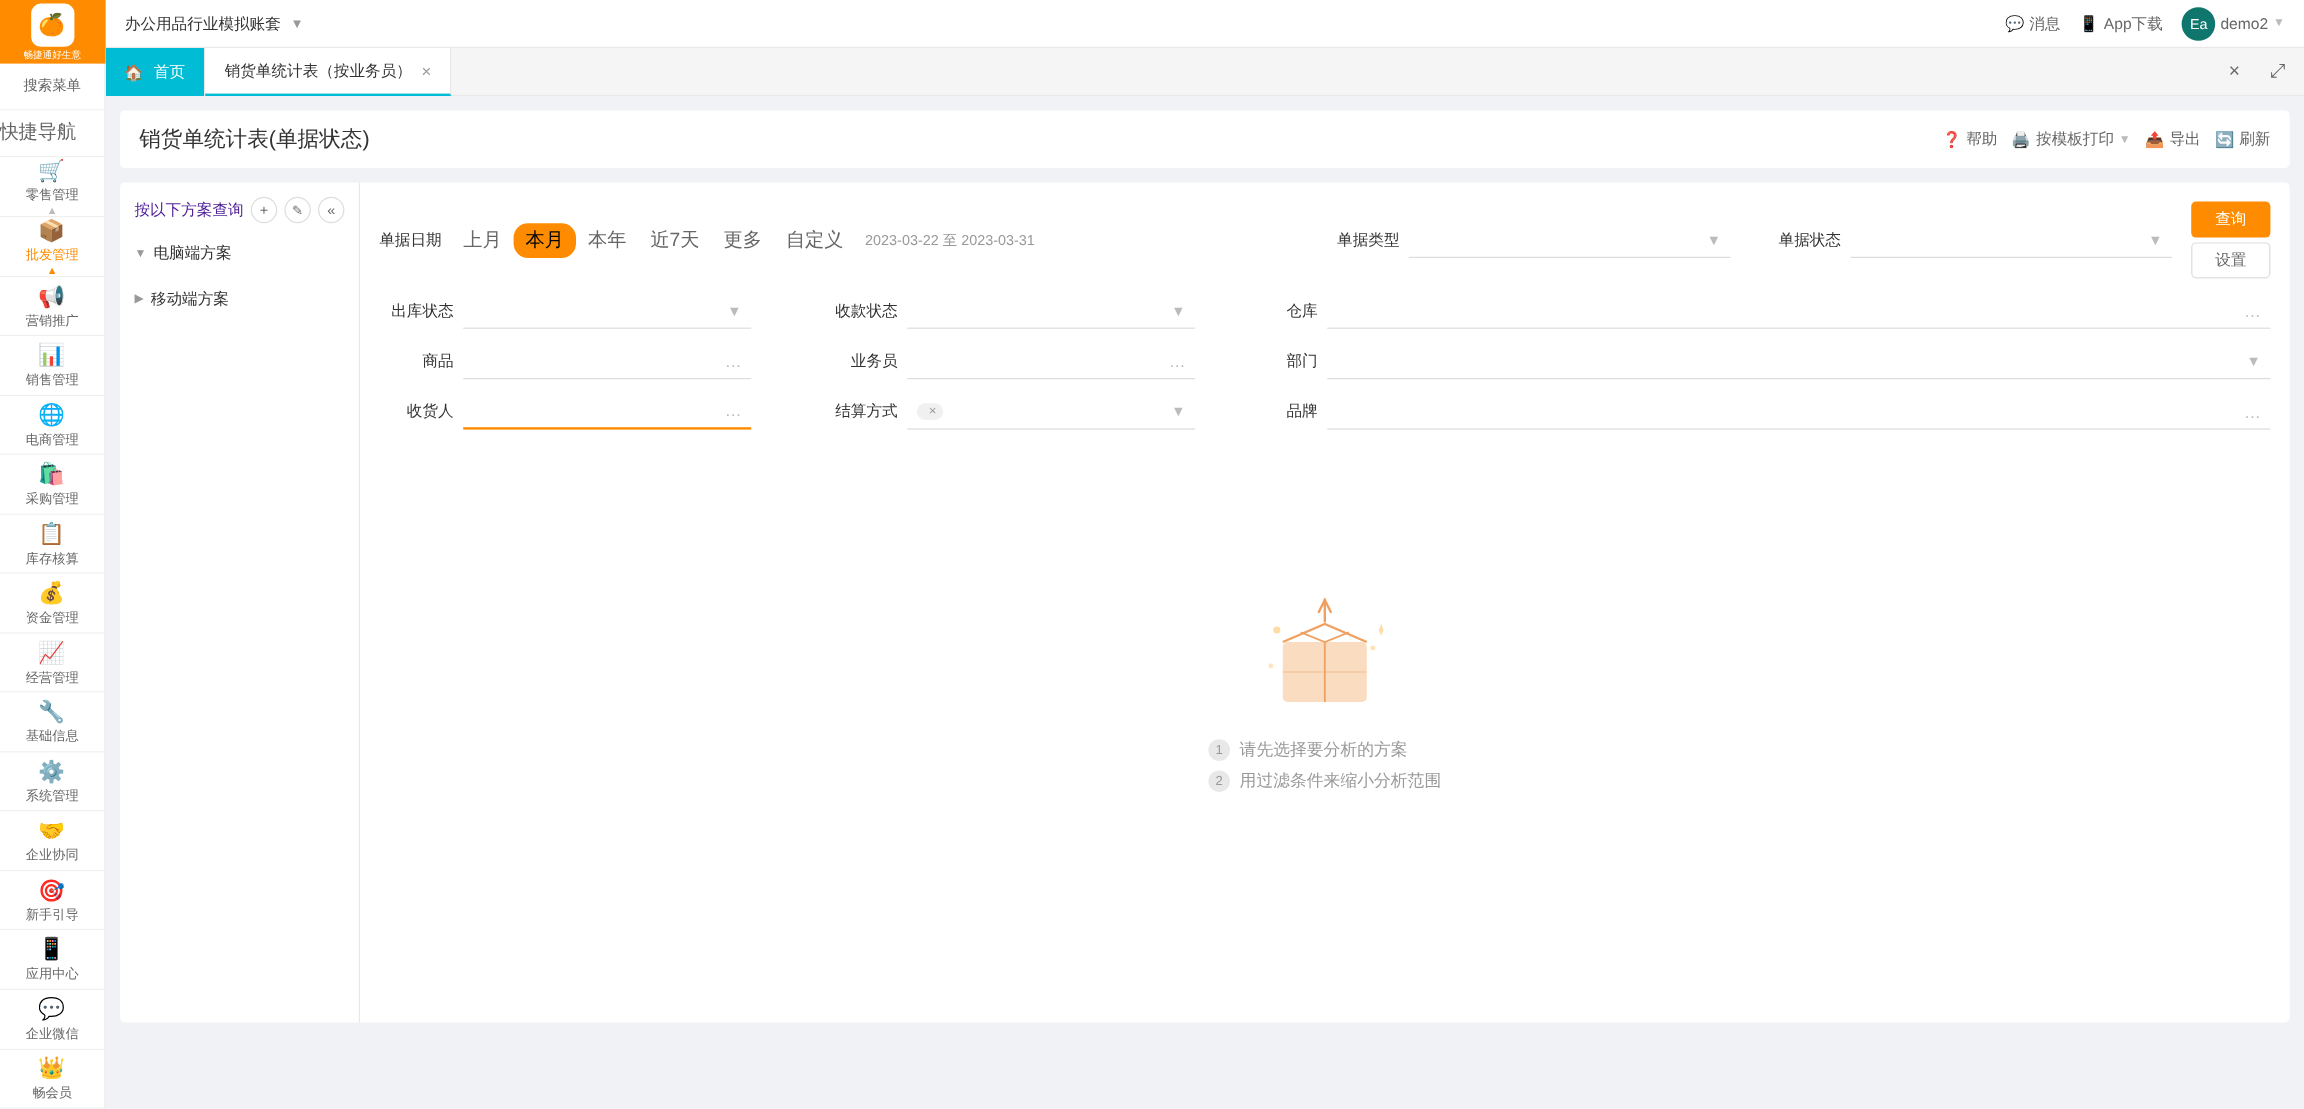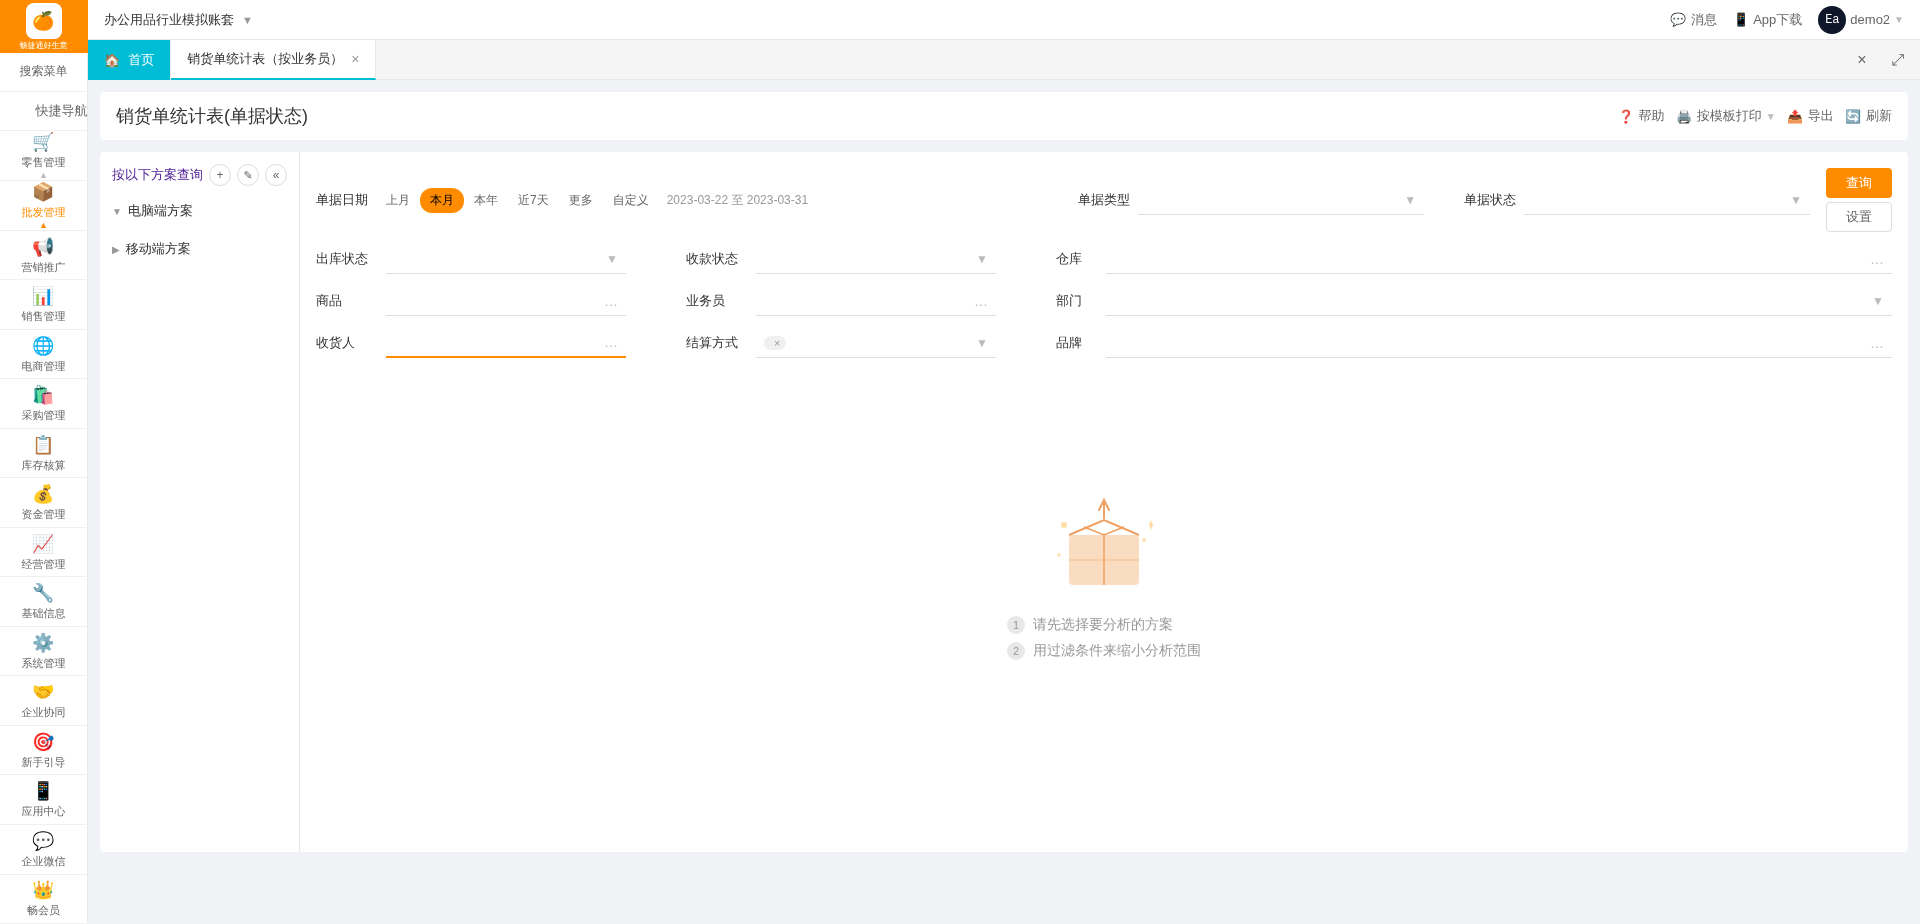--- a/index.html
+++ b/index.html
@@ -5,32 +5,32 @@
     * { margin: 0; padding: 0; box-sizing: border-box; }
     body { font-family: 'Microsoft YaHei', Arial, sans-serif; font-size: 13px; background: #f0f2f5; color: #333; width: 1920px; min-height: 924px; overflow-x: hidden; }
 
     
     .sidebar { position: fixed; left: 0; top: 0; width: 88px; height: 924px; background: #fff; border-right: 1px solid #e8e8e8; display: flex; flex-direction: column; align-items: center; z-index: 100; }
     .sidebar-logo { width: 88px; height: 60px; background: #ff8c00; display: flex; flex-direction: column; align-items: center; justify-content: center; }
     .sidebar-logo-icon { width: 36px; height: 36px; background: #fff; border-radius: 8px; display: flex; align-items: center; justify-content: center; }
     .sidebar-logo-icon span { font-size: 18px; }
     .sidebar-brand { color: #fff; font-size: 9px; margin-top: 2px; }
     .sidebar-search { width: 88px; height: 44px; display: flex; align-items: center; justify-content: center; cursor: pointer; color: #666; font-size: 12px; border-bottom: 1px solid #f0f0f0; }
-    .sidebar-nav { width: 88px; height: 44px; display: flex; align-items: center; justify-content: flex-end; cursor: pointer; color: #666; font-size: 13px; border-bottom: 1px solid #f0f0f0; }
+    .sidebar-nav { width: 88px; height: 44px; display: flex; align-items: center; justify-content: flex-start; cursor: pointer; color: #666; font-size: 16px; border-bottom: 1px solid #f0f0f0; }
     .sidebar-item { width: 88px; height: 56px; display: flex; flex-direction: column; align-items: center; justify-content: center; cursor: pointer; color: #666; font-size: 12px; border-bottom: 1px solid #f0f0f0; }
     .sidebar-item.active { color: #ff8c00; }
     .sidebar-item-icon { font-size: 18px; margin-bottom: 2px; }
     .sidebar-item-label { font-size: 11px; }
 
     
     .topnav { position: fixed; left: 88px; top: 0; right: 0; height: 40px; background: #fff; border-bottom: 1px solid #e8e8e8; display: flex; align-items: center; justify-content: space-between; z-index: 99; padding: 0 16px; }
     .topnav-left { display: flex; align-items: center; gap: 8px; color: #666; font-size: 13px; }
     .topnav-right { display: flex; align-items: center; gap: 16px; }
     .topnav-right-item { display: flex; align-items: center; gap: 4px; color: #666; font-size: 13px; cursor: pointer; }
-    .avatar { width: 28px; height: 28px; border-radius: 50%; background: #0f172a; display: flex; align-items: center; justify-content: center; color: #fff; font-size: 12px; font-family: Liberation Mono, monospace; }
+    .avatar { width: 28px; height: 28px; border-radius: 50%; background: #0f766e; display: flex; align-items: center; justify-content: center; color: #fff; font-size: 12px; }
 
     
     .tabs { position: fixed; left: 88px; top: 40px; right: 0; height: 40px; background: #f5f5f5; border-bottom: 1px solid #e8e8e8; display: flex; align-items: stretch; z-index: 98; }
     .tab { display: flex; align-items: center; padding: 0 16px; gap: 8px; font-size: 13px; cursor: pointer; color: #666; border-right: 1px solid #e8e8e8; height: 40px; }
     .tab.active { background: #fff; color: #333; border-bottom: 2px solid #00bcd4; }
     .tab-home { background: #00bcd4; color: #fff; }
     .tab-close { font-size: 14px; color: #999; cursor: pointer; }
     .tab-actions { margin-left: auto; display: flex; align-items: center; padding: 0 8px; gap: 8px; }
     .tab-action-btn { width: 28px; height: 28px; display: flex; align-items: center; justify-content: center; cursor: pointer; color: #666; font-size: 16px; }
 
@@ -57,25 +57,25 @@
     .tree-item { display: flex; align-items: center; gap: 6px; padding: 6px 0; cursor: pointer; font-size: 13px; color: #333; }
     .tree-item .arrow { font-size: 10px; color: #999; }
     .tree-sub { padding-left: 16px; }
     .tree-sub-item { display: flex; align-items: center; gap: 6px; padding: 5px 0; cursor: pointer; font-size: 13px; color: #333; border-radius: 4px; padding-left: 6px; }
     .tree-sub-item.active { background: #fff7f0; color: #ff8c00; }
     .tree-dot { width: 8px; height: 8px; border-radius: 50%; background: #ff8c00; display: inline-block; flex-shrink: 0; }
     .tree-icon { font-size: 14px; color: #999; }
 
     
     .right-panel { flex: 1; padding: 16px; }
-    .filter-label { font-size: 13px; color: #333; min-width: 60px; padding-right: 8px; flex-shrink: 0; }
+    .filter-label { font-size: 13px; color: #333; min-width: 60px; text-align: right; padding-right: 8px; flex-shrink: 0; }
 
     
     .date-filter { display: flex; align-items: center; gap: 0; }
-    .date-btn { padding: 4px 10px; font-size: 12px; cursor: pointer; color: #666; border: none; background: none; }
+    .date-btn { padding: 4px 10px; font-size: 16px; cursor: pointer; color: #666; border: none; background: none; }
     .date-btn.active { background: #ff8c00; color: #000000; border-radius: 12px; padding: 4px 10px; }
     .date-range { font-size: 12px; color: #999; margin-left: 8px; }
     .field-input { flex: 1; height: 30px; border: none; border-bottom: 1px solid #ddd; outline: none; font-size: 13px; padding: 0 8px; display: flex; align-items: center; justify-content: space-between; cursor: pointer; position: relative; }
     .field-dots { color: #bbb; font-size: 14px; cursor: pointer; }
     .field-chevron { color: #bbb; font-size: 12px; cursor: pointer; }
     .field-tag { display: inline-flex; align-items: center; background: #f0f0f0; border-radius: 10px; padding: 1px 6px; font-size: 12px; gap: 4px; }
     .field-tag-close { cursor: pointer; color: #999; font-size: 11px; }
 
     
     .more-conditions { display: flex; align-items: center; justify-content: center; padding: 8px 0; margin-top: 4px; }

